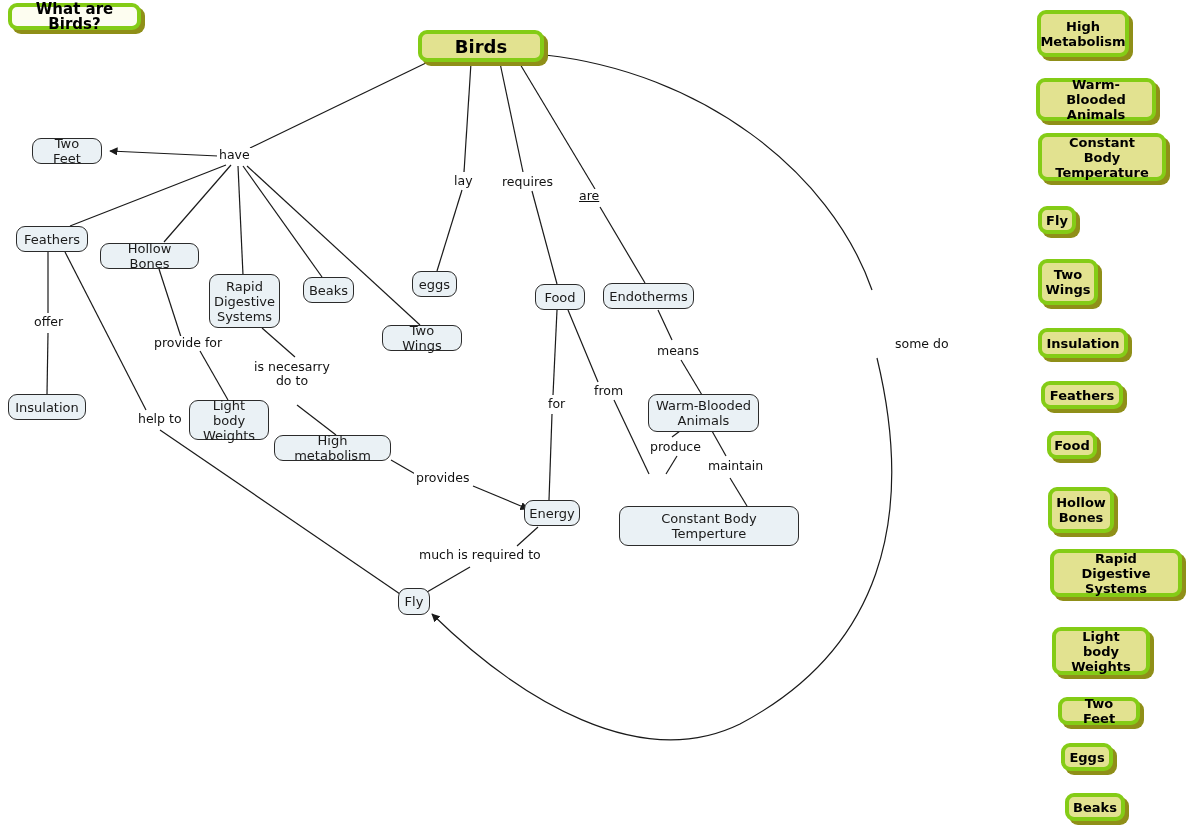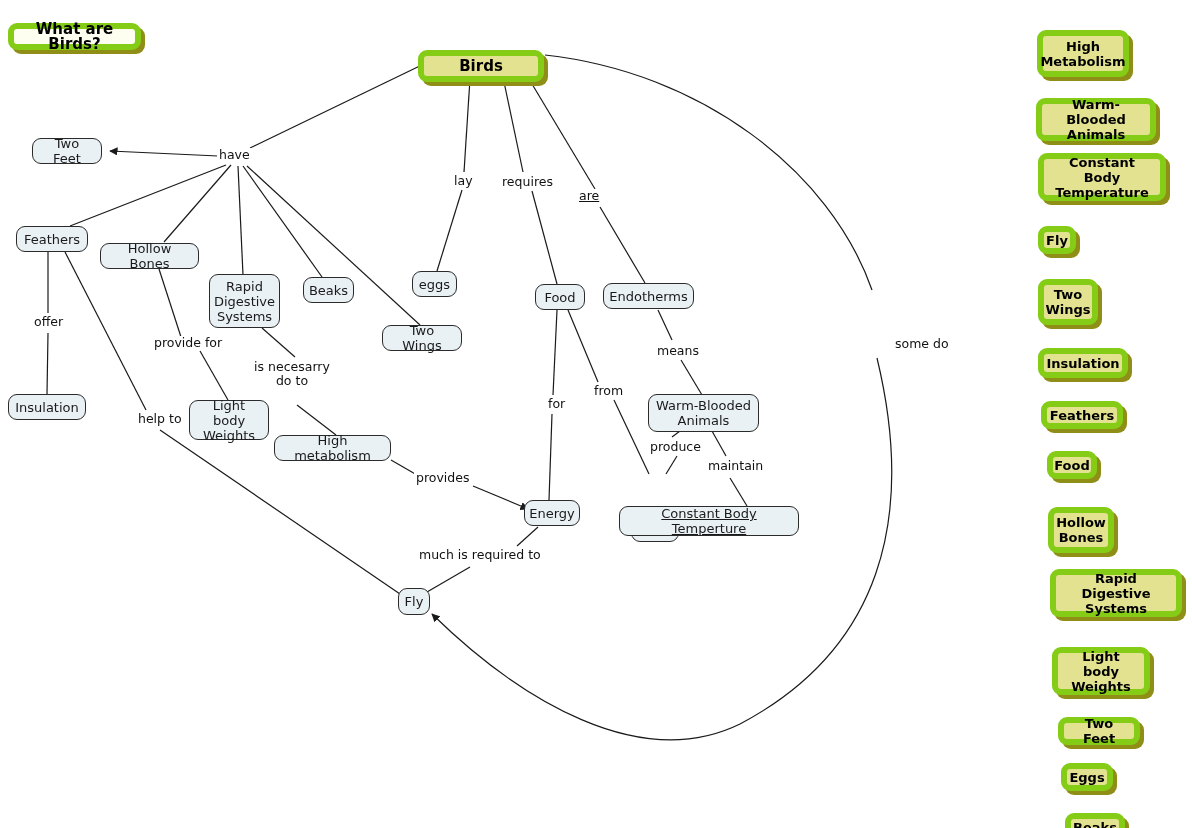--- a/index.html
+++ b/index.html
@@ -40,46 +40,45 @@
     padding: 2px 6px;
     white-space: pre-line;
     z-index: 5;
   }
 
   
   .pill {
     position: absolute;
     box-sizing: border-box;
     background: #e2e290;
-    border: 6px solid #84cc16;
+    border: 4px solid #84cc16;
     border-radius: 9px;
     box-shadow: 4px 4px 0 #8f8f18;
     color: #000000;
     font-family: "DejaVu Sans", sans-serif;
     font-weight: bold;
     font-size: 13px;
     line-height: 15px;
     display: flex;
     align-items: center;
     justify-content: center;
     text-align: center;
     padding: 2px 8px;
     white-space: pre-line;
     z-index: 6;
-    margin-top: 20px;
   }
 
   #title-pill {
     background: #fdfdf0;
     font-size: 15px;
     z-index: 8;
   }
 
   #root-node {
-    font-size: 15px;
+    font-size: 18px;
   }
 
   
   .elabel {
     position: absolute;
     font-family: "DejaVu Sans", sans-serif;
     font-size: 12.5px;
     line-height: 14px;
     color: #111111;
     background: #ffffff;
@@ -194,21 +193,21 @@
 
 <div class="node" style="left:274px; top:435px; width:117px; height:26px;">High metabolism</div>
 
 <div class="node" style="left:524px; top:500px; width:56px;  height:26px;">Energy</div>
 
 <div class="node" style="left:648px; top:394px; width:111px; height:38px;">Warm-Blooded
 Animals</div>
 
 <div class="node" style="left:631px; top:472px; width:48px;  height:26px;margin-top:44px;">Heat</div>
 
-<div class="node" style="left:619px; top:506px; width:180px; height:30px;text-decoration:underline;">Constant Body Temperture</div>
+<div class="node" style="left:619px; top:506px; width:180px; height:40px;">Constant Body Temperture</div>
 
 <div class="node" style="left:398px; top:588px; width:32px;  height:27px;">Fly</div>
 
 <div class="elabel" style="left:217px; top:148px;">have</div>
 
 <div class="elabel" style="left:452px; top:174px;">lay</div>
 
 <div class="elabel" style="left:500px; top:175px;">requires</div>
 
 <div class="elabel" style="left:577px; top:189px;text-decoration:underline;">are</div>

